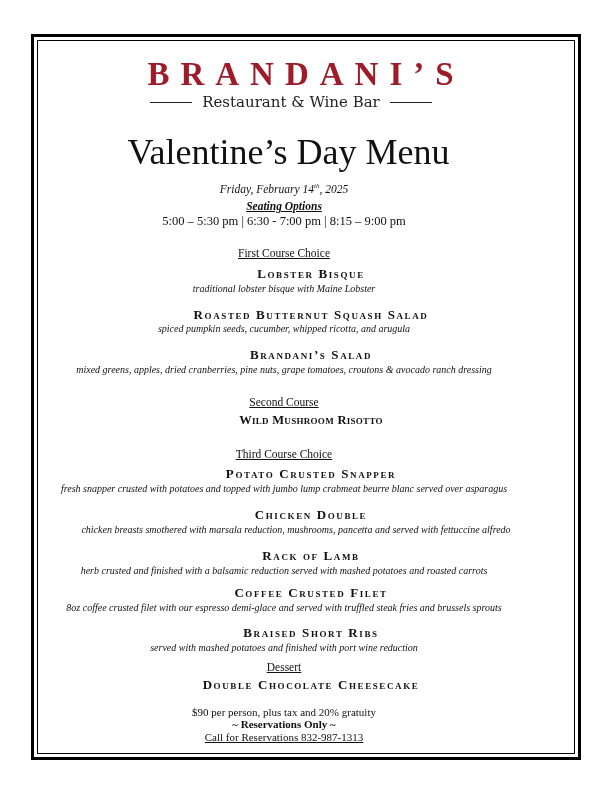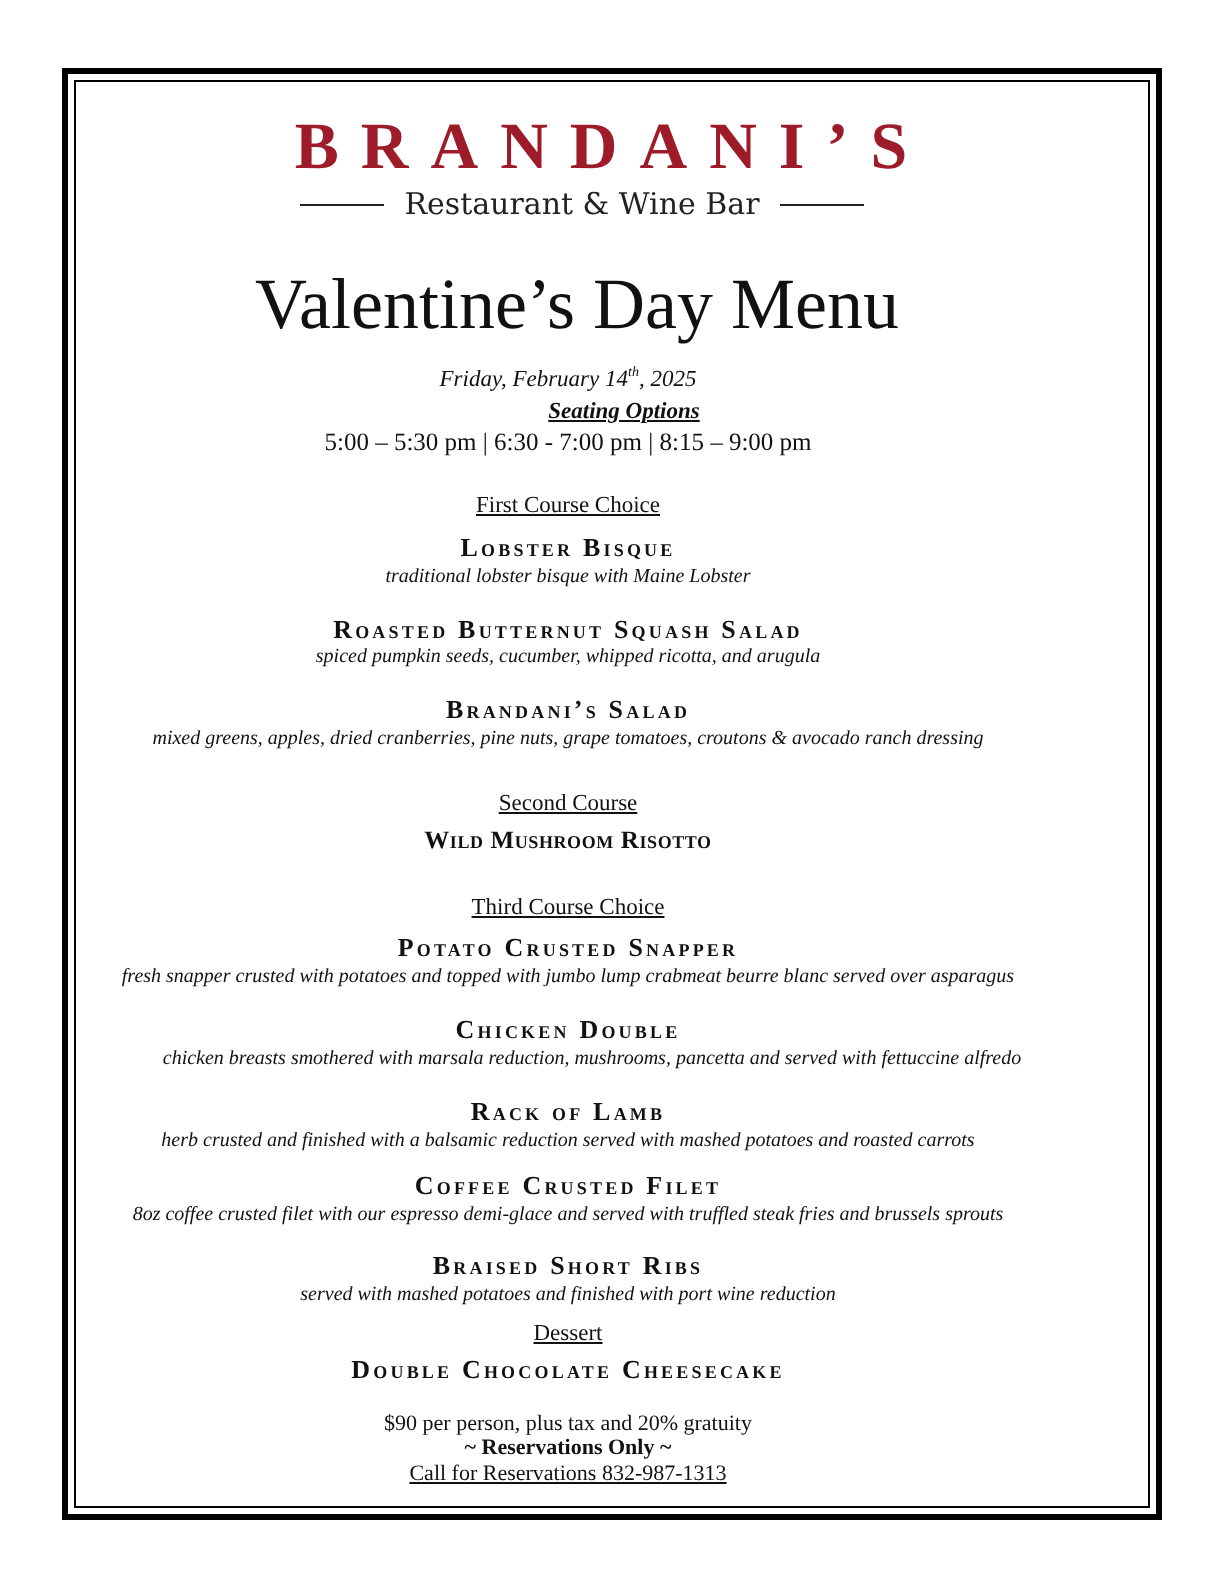--- a/index.html
+++ b/index.html
@@ -16,25 +16,25 @@
     .tagline-row { position: absolute; left: 0; width: 582px; top: 92px; display: flex;
                    justify-content: center; align-items: center; gap: 10px; }
     .tagline-rule { width: 42px; height: 0; border-top: 1.6px solid #222; }
     .tagline { font-family: "DejaVu Serif", serif; font-size: 15px; color: #222; line-height: 20px; }
     .title { position: absolute; left: 0; width: 577px; top: 130px; text-align: center;
              font-family: "Liberation Serif", serif; font-size: 36px; line-height: 44px; }
     .line { position: absolute; left: 0; width: 568px; text-align: center; white-space: nowrap; }
     .date { font-family: "Liberation Serif", serif; font-style: italic; font-size: 11.5px; }
     .date sup { font-size: 7px; }
     .seating-head { font-family: "Liberation Serif", serif; font-style: italic; font-weight: bold;
-                    font-size: 11.5px; text-decoration: underline; margin-left: 28px; }
+                    font-size: 11.5px; text-decoration: underline; }
     .seating-times { font-family: "Liberation Serif", serif; font-size: 12.5px; }
     .section-head { font-family: "Liberation Serif", serif; font-size: 11.5px; text-decoration: underline; }
     .dish { font-family: "Liberation Serif", serif; font-weight: bold; font-size: 13px;
-            font-variant: small-caps; letter-spacing: 1.6px; }
+            font-variant: small-caps; letter-spacing: 1.6px; padding-left: 27px; }
     .dish.tight { letter-spacing: 0.3px; font-size: 12.5px; }
     .desc { font-family: "Liberation Serif", serif; font-style: italic; font-size: 10px; }
     .price { font-family: "Liberation Serif", serif; font-size: 11px; }
     .reserve { font-family: "Liberation Serif", serif; font-weight: bold; font-size: 11px; }
     .call { font-family: "Liberation Serif", serif; font-size: 11px; text-decoration: underline; }
   </style>
 </head>
 <body>
 
 <div class="frame-outer"></div>

